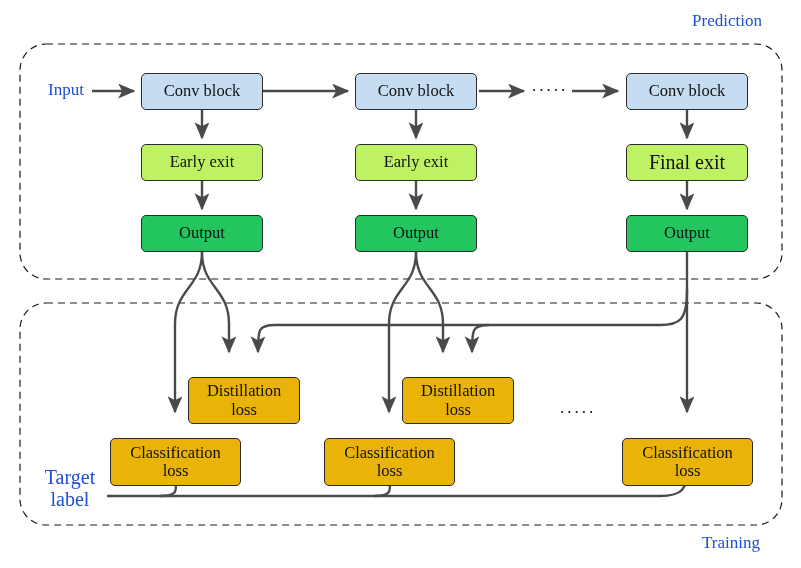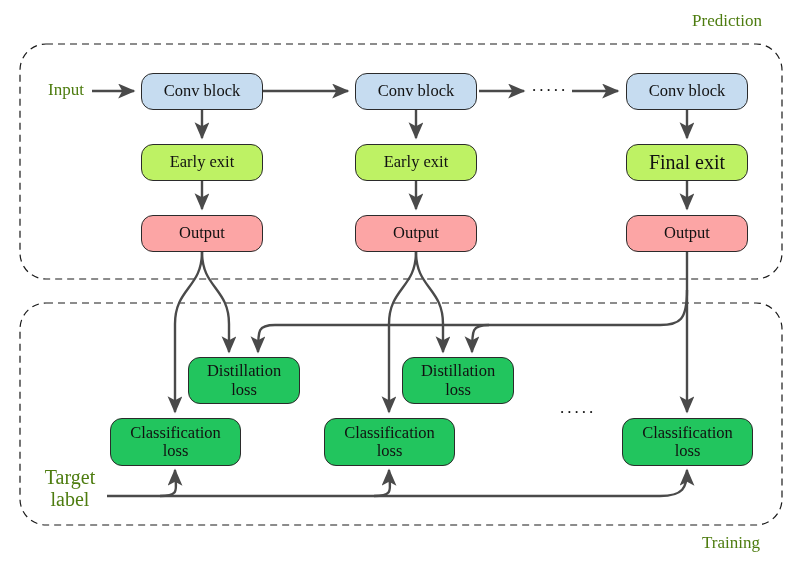--- a/index.html
+++ b/index.html
@@ -2,30 +2,30 @@
 <html><head>
 <meta charset="utf-8">
 <style>
   html,body{margin:0;padding:0;background:#ffffff;}
   body{width:801px;height:568px;overflow:hidden;
        font-family:"Liberation Serif","DejaVu Serif",serif;}
   #stage{position:relative;width:801px;height:568px;}
   #wires{position:absolute;left:0;top:0;width:801px;height:568px;}
 
   .node{position:absolute;box-sizing:border-box;
-        border:1.3px solid #2b2b2b;border-radius:12px;
+        border:1.3px solid #2b2b2b;border-radius:5px;
         display:flex;align-items:center;justify-content:center;
         text-align:center;line-height:1.12;color:#111111;font-family:Liberation Serif, serif;}
   .node .lbl{display:block;padding:0 4px;}
   .conv  {background:#c6dcf0;}
   .exit  {background:#bef264;}
-  .outp  {background:#fca5a5;}
-  .loss  {background:#22c55e;}
+  .outp  {background:#22c55e;}
+  .loss  {background:#eab308;margin-top:20px;}
 
-  .plaintext{position:absolute;color:#4d7c0f;text-align:center;
+  .plaintext{position:absolute;color:#1d4ed8;text-align:center;
              line-height:1.12;white-space:pre-line;}
   .dots{position:absolute;color:#111111;letter-spacing:3px;}
 </style>
 </head>
 <body>
 
 <div id="stage">
 
   <svg id="wires" viewBox="0 0 801 568">
     <defs>

